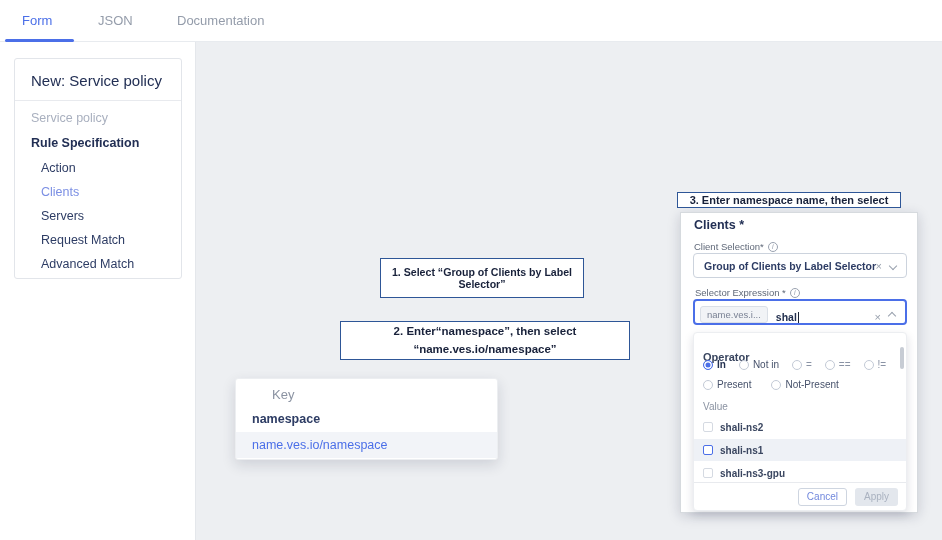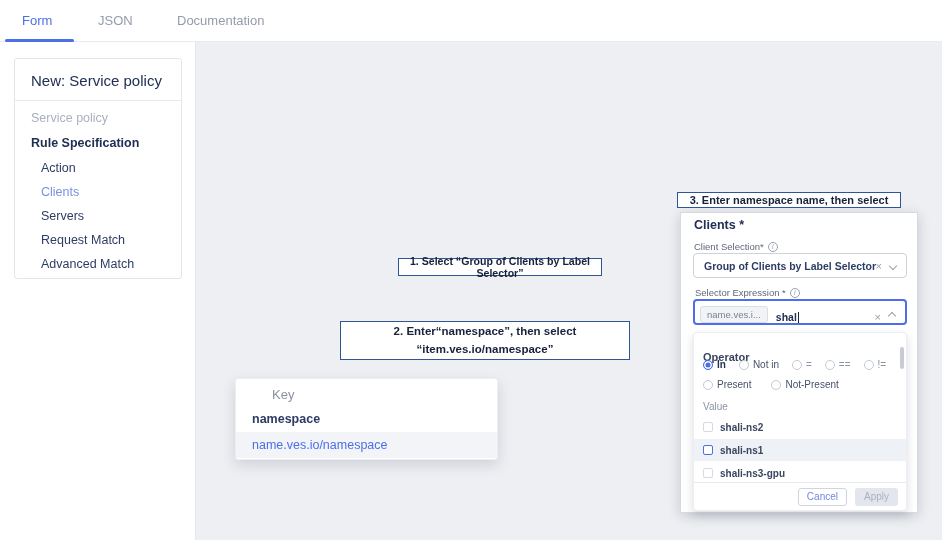--- a/index.html
+++ b/index.html
@@ -59,21 +59,21 @@
   .dd-item.hl { background:#f2f4f8; color:#4b6fe8; font-weight:400; }
 
   
   .gray-label { position:absolute; color:#9aa2ae; display:flex; align-items:center; gap:5px; white-space:nowrap; }
   .add-item-btn { position:absolute; display:flex; align-items:center; gap:6px; padding:6px 12px;
                   border:1px solid #9db1ee; border-radius:6px; color:#4b6fe8; font-size:11.5px; background:#fff; cursor:pointer; }
 
   
   .annot { position:absolute; background:#fff; border:1.6px solid #2e5697; color:#18213a; font-weight:bold;
            display:flex; flex-direction:column; align-items:center; justify-content:center; text-align:center; }
-  .annot1 { left:398px; top:258px; width:204px; height:18px; font-size:10.6px; z-index:6; }
+  .annot1 { left:380px; top:258px; width:204px; height:40px; font-size:10.6px; z-index:6; }
   .annot2 { left:340px; top:321px; width:290px; height:39px; font-size:11.5px; line-height:1.5; z-index:6; }
   .annot3 { left:677px; top:192px; width:224px; height:16px; font-size:11px; z-index:11; }
 
   
   .panel { position:absolute; left:680px; top:212px; width:238px; height:301px; background:#fff;
            border:1px solid #d6dade; box-shadow:0 3px 12px rgba(20,30,60,.18); z-index:10; }
   .p-heading { position:absolute; left:13px; top:5px; font-size:12.5px; font-weight:bold; color:#222f54; }
   .p-label { position:absolute; font-size:9.5px; color:#5f6878; display:flex; align-items:center; gap:4px; white-space:nowrap; }
   .p-label .info-dot { width:10px; height:10px; font-size:7px; }
   .p-select { position:absolute; left:12px; top:40px; width:214px; height:25px; border:1px solid #ccd3dd; border-radius:4px;
@@ -213,21 +213,21 @@
     <div class="dd-group">Key</div>
     <div class="dd-item">namespace</div>
     <div class="dd-item hl">name.ves.io/namespace</div>
   </div>
 
   <div class="annot annot1">
     <span>1. Select “Group of Clients by Label Selector”</span>
   </div>
   <div class="annot annot2">
     <span>2. Enter“namespace”, then select</span>
-    <span>“item.ves.io/namespace”</span>
+    <span>“name.ves.io/namespace”</span>
   </div>
 
   <div class="panel">
     <div class="p-heading">Clients *</div>
     <div class="p-label" style="left:13px; top:28px">
       <span>Client Selection*</span>
       <span class="info-dot">i</span>
     </div>
     <div class="p-select">
       <span class="val">Group of Clients by Label Selector</span>

